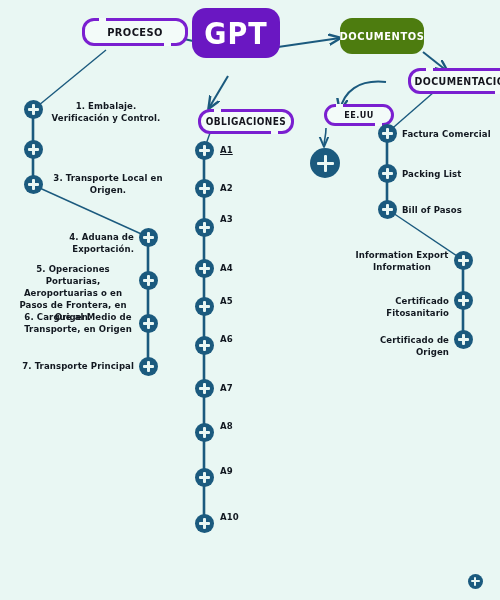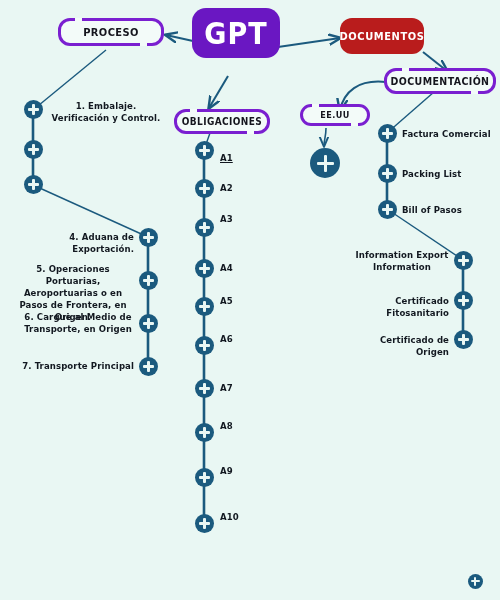--- a/index.html
+++ b/index.html
@@ -35,20 +35,21 @@
     border-radius: 12px;
     background: #f3fbf9;
     display: flex;
     align-items: center;
     justify-content: center;
     color: #15151e;
     font-weight: 700;
     letter-spacing: .4px;
     text-transform: uppercase;
     font-stretch: condensed;
+    margin-left: 24px;
   }
   
   .pill::before, .pill::after {
     content: "";
     position: absolute;
     background: #f3fbf9;
   }
   .pill::before { left: 14%; top: -3px;   width: 7px; height: 3px; }
   .pill::after  { right: 14%; bottom: -3px; width: 7px; height: 3px; }
 
@@ -65,21 +66,21 @@
     letter-spacing: .6px;
     text-transform: uppercase;
   }
   .solidbox.gpt {
     background: #6a17c2;
     font-size: 30px;
     letter-spacing: 1px;
     border-radius: 14px;
   }
   .solidbox.docs {
-    background: #b91c1c;
+    background: #4d7c0f;
     font-size: 11px;
   }
 
   
   .pnode {
     position: absolute;
     width: 19px;
     height: 19px;
     border-radius: 50%;
     background: #1b5a7e;
@@ -199,20 +200,21 @@
     </div>
   <div class="ilabel right" style="left:46px; top:100px; width:120px; text-align:center;">1. Embalaje. Verificación y Control.</div>
 
   <div class="pnode" style="left:24px; top:140px;">
     <span class="plus"></span>
     </div>
 
   <div class="pnode" style="left:24px; top:175px;">
     <span class="plus"></span>
     </div>
+  <div class="ilabel ctr" style="left:50px; top:172px; width:116px;">3. Transporte Local en Origen.</div>
 
   <div class="pnode" style="left:139px; top:228px;">
     <span class="plus"></span>
     </div>
   <div class="ilabel left" style="left:18px; top:231px; width:116px;">4. Aduana de Exportación.</div>
 
   <div class="pnode" style="left:139px; top:271px;">
     <span class="plus"></span>
     </div>
   <div class="ilabel ctr" style="left:12px; top:263px; width:122px;">5. Operaciones Portuarias, Aeroportuarias o en Pasos de Frontera, en Origen.</div>
@@ -223,21 +225,21 @@
   <div class="ilabel ctr" style="left:22px; top:311px; width:112px;">6. Cargue al Medio de Transporte, en Origen</div>
 
   <div class="pnode" style="left:139px; top:357px;">
     <span class="plus"></span>
     </div>
   <div class="ilabel left" style="left:22px; top:360px; width:112px;">7. Transporte Principal</div>
 
   <div class="pnode" style="left:195px; top:141px;">
     <span class="plus"></span>
     </div>
-  <div class="ilabel right" style="left:220px; top:152px; width:40px;text-decoration:underline;">A1</div>
+  <div class="ilabel right" style="left:220px; top:144px; width:40px;text-decoration:underline;">A1</div>
 
   <div class="pnode" style="left:195px; top:179px;">
     <span class="plus"></span>
     </div>
   <div class="ilabel right" style="left:220px; top:182px; width:40px;">A2</div>
 
   <div class="pnode" style="left:195px; top:218px;">
     <span class="plus"></span>
     </div>
   <div class="ilabel right" style="left:220px; top:213px; width:40px;">A3</div>

